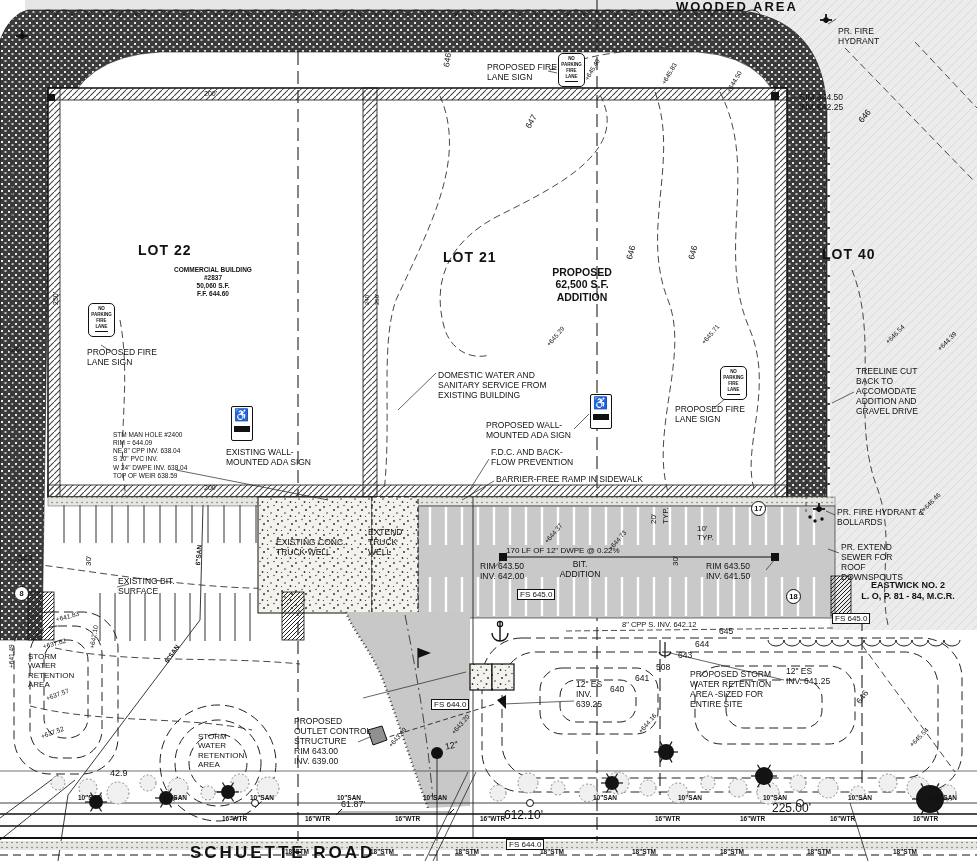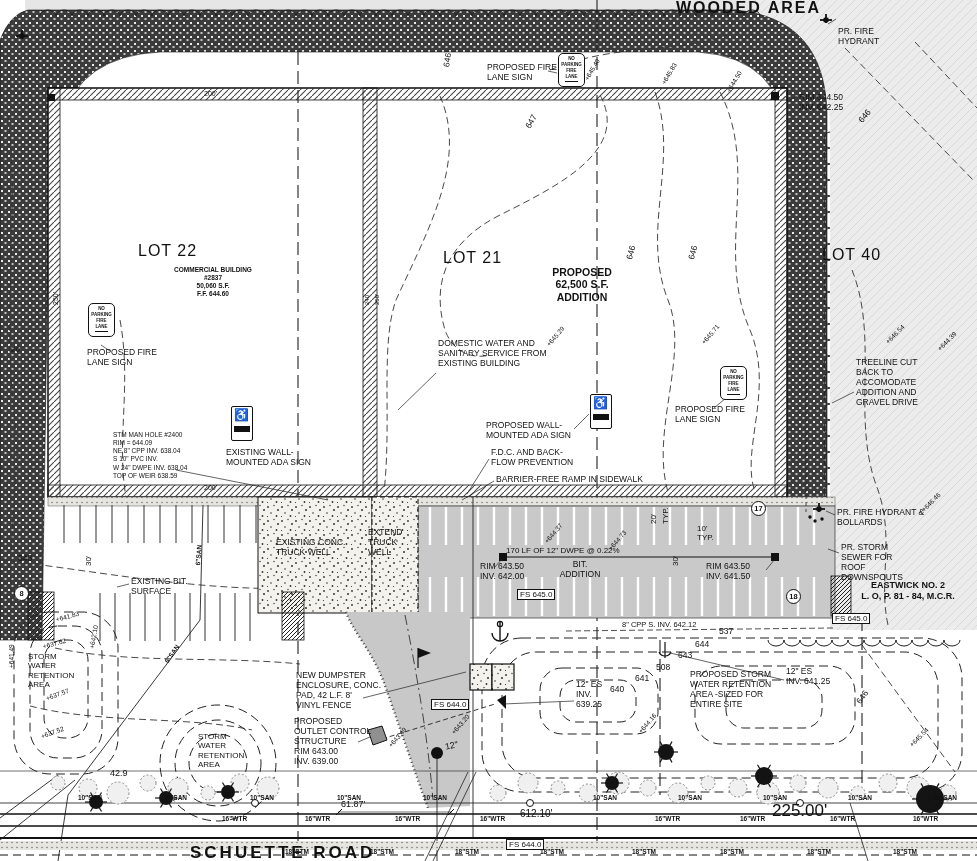--- a/index.html
+++ b/index.html
@@ -5,36 +5,36 @@
   html,body{margin:0;padding:0;background:#fff}
   #plan{position:relative;width:977px;height:861px;background:#fff;overflow:hidden;
         font-family:"Liberation Sans",sans-serif;color:#111}
   #geo{position:absolute;left:0;top:0}
   .lbl{position:absolute;font-size:8.5px;line-height:1.18;white-space:pre-line;color:#111}
   .t{font-size:6.5px;line-height:1.25}
   .b{font-weight:bold}
   .c{text-align:center}
   .nw{white-space:nowrap}
   .r{transform-origin:0 0}
-  .lot{position:absolute;font-size:16px;font-weight:normal;letter-spacing:1px;white-space:nowrap}
+  .lot{position:absolute;font-size:14px;font-weight:bold;letter-spacing:1px;white-space:nowrap}
   .box{position:absolute;border:1px solid #111;background:#fff;padding:0 2px;font-size:8px;white-space:nowrap}
   .sign{position:absolute;width:25px;border:1.5px solid #111;border-radius:5px;background:#fff;
         text-align:center;font-size:4.5px;font-weight:bold;line-height:1.3;padding:2px 0 4px;white-space:pre-line}
   .sign:after{content:"";display:block;height:1px;background:#111;margin:2px 6px 0}
   .ada{position:absolute;width:20px;height:33px;border:1.5px solid #111;border-radius:2px;background:#fff;
        text-align:center;font-size:12px;line-height:1.4}
   .ada:after{content:"";display:block;height:6px;background:#111;margin:2px 2px 0}
   .key{position:absolute;width:13px;height:13px;border:1px solid #111;border-radius:50%;background:#fff;
        font-size:7.5px;text-align:center;line-height:13px;font-weight:bold}
   .elev{position:absolute;font-size:6.5px;white-space:nowrap}
   .ct{position:absolute;font-size:8.5px;white-space:nowrap}
   .ut{position:absolute;font-size:6.5px;font-weight:bold;white-space:nowrap}
   .dim{position:absolute;font-size:8px;white-space:nowrap}
   .roadname{position:absolute;font-size:17px;font-weight:bold;letter-spacing:3px;white-space:nowrap}
-  .wooded{position:absolute;font-size:16px;font-weight:bold;letter-spacing:2px;white-space:nowrap}
+  .wooded{position:absolute;font-size:13px;font-weight:bold;letter-spacing:2px;white-space:nowrap}
 </style>
 </head>
 <body>
 
 <div id="plan">
 
 <svg id="geo" width="977" height="861" viewBox="0 0 977 861">
   <defs>
     <pattern id="grav" width="7" height="7" patternUnits="userSpaceOnUse">
       <rect width="7" height="7" fill="#3b3b3b"></rect>
@@ -422,57 +422,57 @@
 PARKING
 FIRE
 LANE</div>
 <div class="ada" style="left:231px;top:406px">♿</div>
 <div class="ada" style="left:590px;top:394px">♿</div>
 
 <div class="lbl" style="left:87px;top:347px">PROPOSED FIRE
 LANE SIGN</div>
 <div class="lbl" style="left:675px;top:404px">PROPOSED FIRE
 LANE SIGN</div>
-<div class="lbl" style="left:856px;top:357px">TREELINE CUT
+<div class="lbl" style="left:856px;top:366px">TREELINE CUT
 BACK TO
 ACCOMODATE
 ADDITION AND
 GRAVEL DRIVE</div>
-<div class="lbl" style="left:438px;top:338px">DOMESTIC WATER AND
+<div class="lbl" style="left:438px;top:370px">DOMESTIC WATER AND
 SANITARY SERVICE FROM
 EXISTING BUILDING</div>
 <div class="lbl t" style="left:113px;top:431px">STM MAN HOLE #2400
 RIM = 644.09
 NE 8" CPP INV. 638.04
 S 10" PVC INV.
 W 24" DWPE INV. 638.04
 TOP OF WEIR 638.59</div>
 <div class="lbl" style="left:226px;top:447px">EXISTING WALL-
 MOUNTED ADA SIGN</div>
 <div class="lbl" style="left:486px;top:420px">PROPOSED WALL-
 MOUNTED ADA SIGN</div>
 <div class="lbl" style="left:491px;top:447px">F.D.C. AND BACK-
 FLOW PREVENTION</div>
 <div class="lbl nw" style="left:496px;top:474px">BARRIER-FREE RAMP IN SIDEWALK</div>
 
 <div class="lbl" style="left:837px;top:507px">PR. FIRE HYDRANT &amp;
 BOLLARDS</div>
-<div class="lbl" style="left:841px;top:542px">PR. STORM
+<div class="lbl" style="left:841px;top:542px">PR. EXTEND
 SEWER FOR
 ROOF
 DOWNSPOUTS</div>
 <div class="lbl b c" style="left:840px;top:580px;width:136px;font-size:9px">EASTWICK NO. 2
 L. O, P. 81 - 84, M.C.R.</div>
 
 <div class="lbl" style="left:276px;top:537px">EXISTING CONC.
 TRUCK WELL</div>
 <div class="lbl" style="left:368px;top:527px">EXTEND
 TRUCK
 WELL</div>
-<div class="lbl" style="left:131px;top:576px">EXISTING BIT.
+<div class="lbl" style="left:118px;top:576px">EXISTING BIT.
 SURFACE</div>
 <div class="lbl nw" style="left:506px;top:546px;font-size:8px">170 LF OF 12" DWPE @ 0.22%</div>
 <div class="lbl" style="left:480px;top:561px">RIM 643.50
 INV. 642.00</div>
 <div class="lbl c" style="left:558px;top:559px;width:44px">BIT.
 ADDITION</div>
 <div class="lbl" style="left:706px;top:561px">RIM 643.50
 INV. 641.50</div>
 
 <div class="box" style="left:517px;top:589px">FS 645.0</div>
@@ -491,31 +491,27 @@
 <div class="lbl" style="left:786px;top:666px">12" ES
 INV. 641.25</div>
 <div class="lbl" style="left:28px;top:652px;font-size:8px">STORM
 WATER
 RETENTION
 AREA</div>
 <div class="lbl" style="left:198px;top:732px;font-size:8px">STORM
 WATER
 RETENTION
 AREA</div>
-<div class="lbl" style="left:296px;top:670px">NEW DUMPSTER
-ENCLOSURE, CONC.
-PAD, 42 L.F. 8'
-VINYL FENCE</div>
 <div class="lbl" style="left:294px;top:716px">PROPOSED
 OUTLET CONTROL
 STRUCTURE
 RIM 643.00
 INV. 639.00</div>
 
-<div class="ct" style="left:719px;top:626px">537</div>
+<div class="ct" style="left:719px;top:626px">645</div>
 <div class="ct" style="left:695px;top:639px">644</div>
 <div class="ct" style="left:678px;top:650px">643</div>
 <div class="ct" style="left:656px;top:662px">508</div>
 <div class="ct" style="left:635px;top:673px">641</div>
 <div class="ct" style="left:610px;top:684px">640</div>
 <div class="ct" style="left:18px;top:553px">643</div>
 <div class="ct r" style="left:441px;top:66px;transform:rotate(-80deg)">646</div>
 <div class="ct r" style="left:523px;top:125px;transform:rotate(-60deg)">647</div>
 <div class="ct r" style="left:624px;top:258px;transform:rotate(-75deg)">646</div>
 <div class="ct r" style="left:686px;top:258px;transform:rotate(-75deg)">646</div>
@@ -532,22 +528,22 @@
 <div class="dim r" style="left:364px;top:305px;font-size:6px;transform:rotate(-90deg)">240'</div>
 <div class="dim r" style="left:374px;top:305px;font-size:6px;transform:rotate(-90deg)">250'</div>
 <div class="dim" style="left:11px;top:345px">20'</div>
 <div class="dim r" style="left:649px;top:524px;transform:rotate(-90deg)">20'</div>
 <div class="dim r" style="left:661px;top:524px;transform:rotate(-90deg)">TYP.</div>
 <div class="dim" style="left:697px;top:524px;white-space:pre-line"><span>10'</span><br><span>TYP.</span></div>
 <div class="dim r" style="left:671px;top:566px;transform:rotate(-90deg)">30'</div>
 <div class="dim r" style="left:84px;top:566px;transform:rotate(-90deg)">30'</div>
 <div class="dim" style="left:110px;top:768px;font-size:9px">42.9</div>
 <div class="dim" style="left:341px;top:799px;font-size:9px">61.87'</div>
-<div class="dim" style="left:520px;top:808px;font-size:10px">612.10'</div>
-<div class="dim" style="left:772px;top:801px;font-size:17px">225.00'</div>
+<div class="dim" style="left:504px;top:808px;font-size:12px">612.10'</div>
+<div class="dim" style="left:772px;top:801px;font-size:12px">225.00'</div>
 
 <div class="elev r" style="left:583px;top:78px;transform:rotate(-60deg)">+645.40</div>
 <div class="elev r" style="left:660px;top:82px;transform:rotate(-60deg)">+645.83</div>
 <div class="elev r" style="left:725px;top:90px;transform:rotate(-60deg)">+644.50</div>
 <div class="elev r" style="left:545px;top:343px;transform:rotate(-50deg)">+645.29</div>
 <div class="elev r" style="left:700px;top:341px;transform:rotate(-50deg)">+645.71</div>
 <div class="elev r" style="left:884px;top:340px;transform:rotate(-45deg)">+646.54</div>
 <div class="elev r" style="left:936px;top:347px;transform:rotate(-45deg)">+644.39</div>
 <div class="elev r" style="left:920px;top:508px;transform:rotate(-45deg)">+646.46</div>
 <div class="elev r" style="left:543px;top:540px;transform:rotate(-50deg)">+644.37</div>

